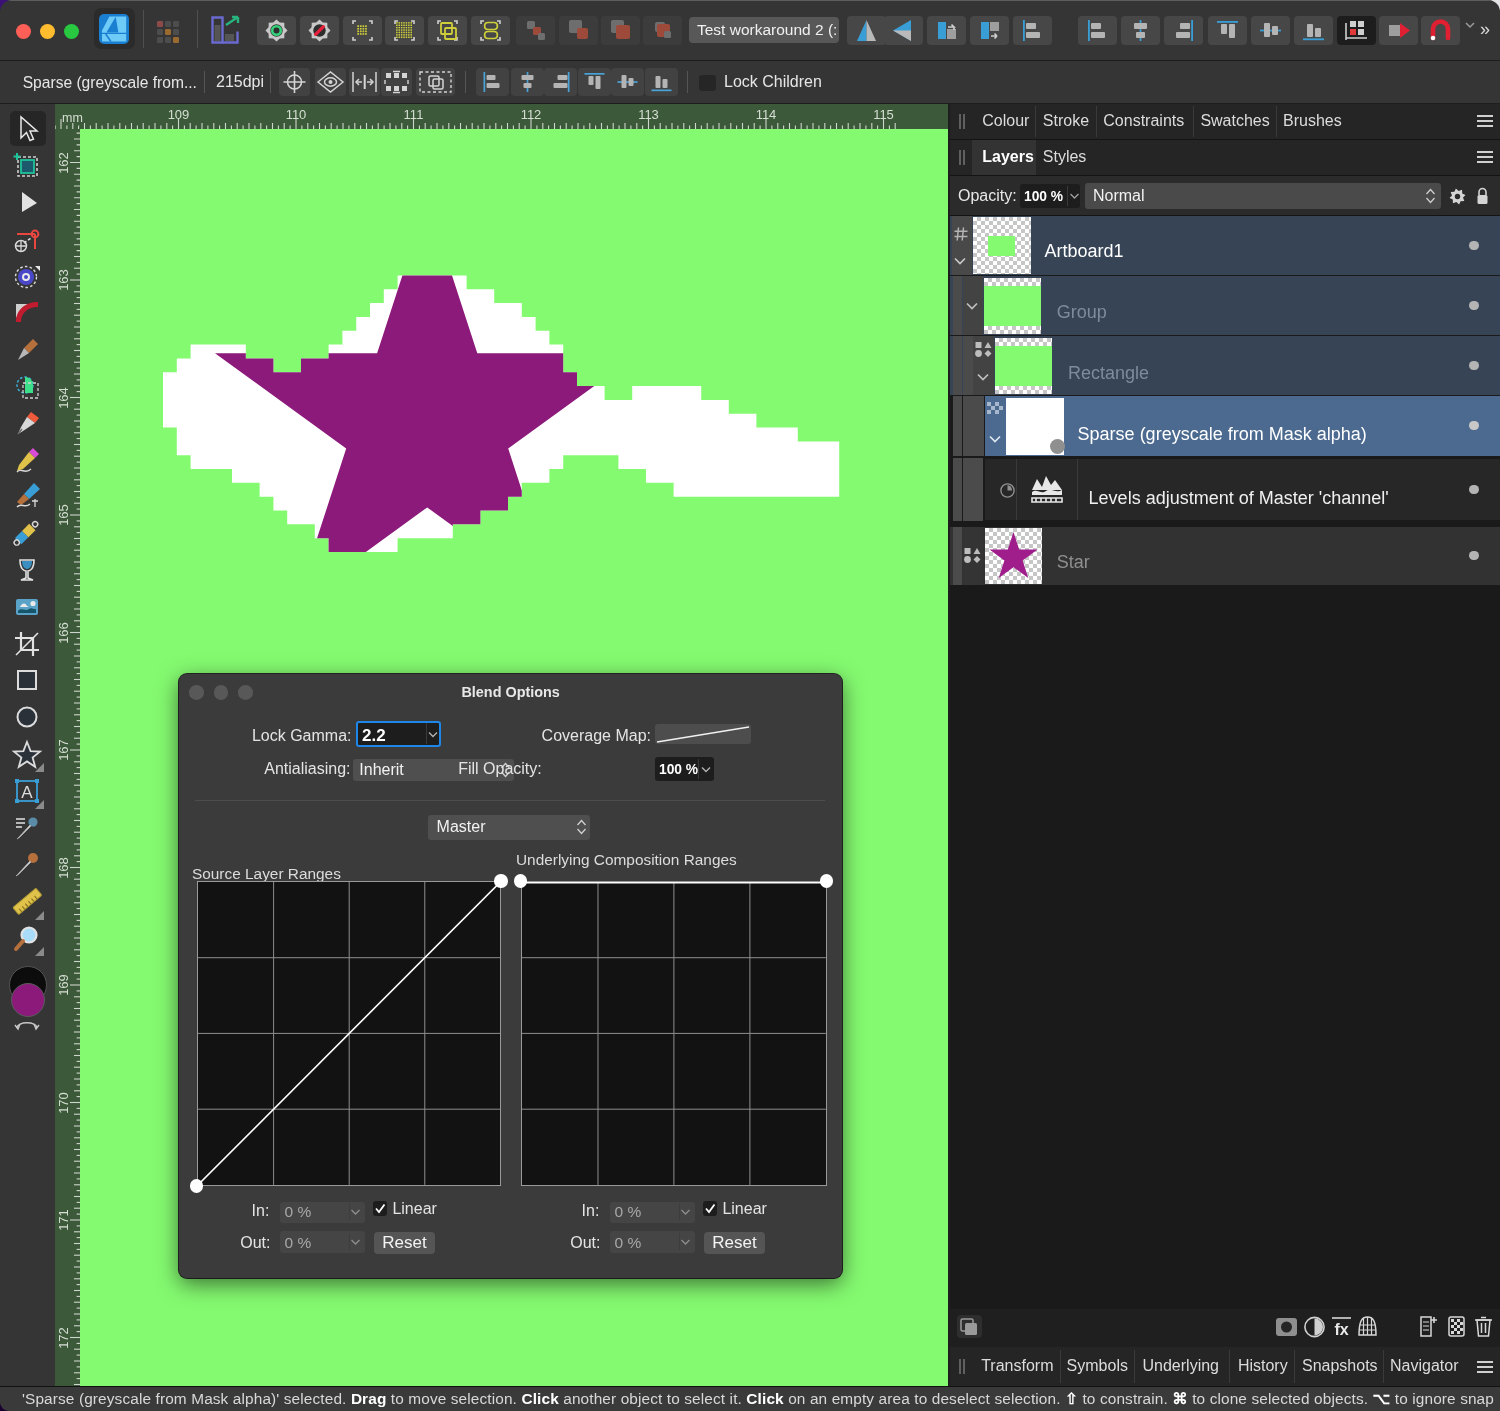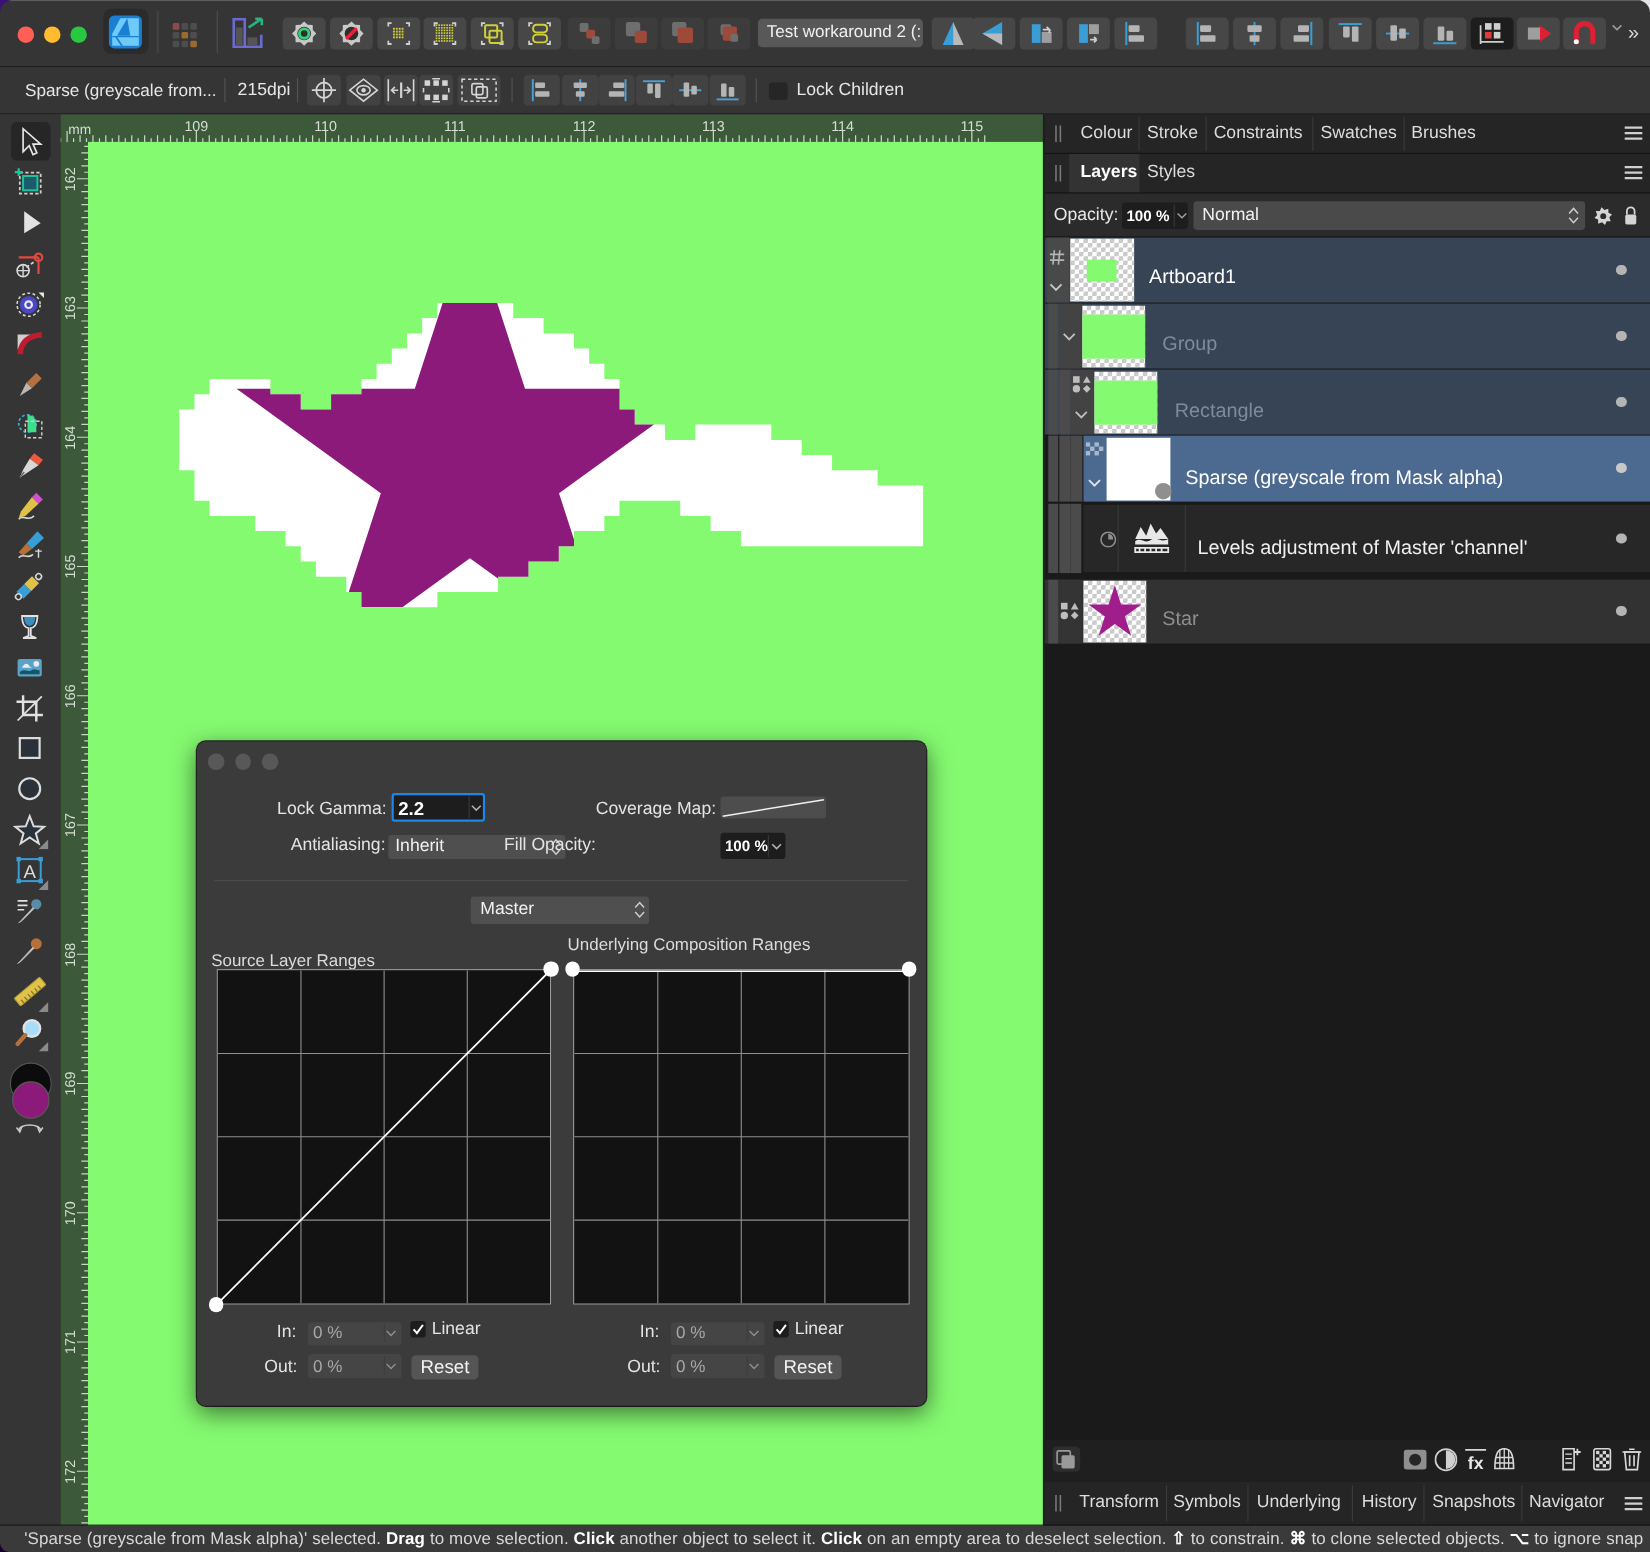--- a/index.html
+++ b/index.html
@@ -1005,20 +1005,21 @@
           </clipPath>
         </defs>
         <path d="M163.0,372.2 L176.8,372.2 L176.8,358.4 L190.6,358.4 L190.6,344.5 L204.4,344.5 L218.2,344.5 L232.0,344.5 L245.8,344.5 L245.8,358.4 L259.6,358.4 L273.4,358.4 L273.4,372.2 L287.2,372.2 L301.0,372.2 L301.0,358.4 L314.8,358.4 L328.6,358.4 L328.6,344.5 L342.4,344.5 L342.4,330.7 L356.2,330.7 L356.2,316.9 L370.0,316.9 L370.0,303.1 L383.8,303.1 L383.8,289.2 L397.6,289.2 L397.6,275.4 L411.4,275.4 L425.2,275.4 L439.0,275.4 L452.8,275.4 L466.6,275.4 L466.6,289.2 L480.4,289.2 L494.2,289.2 L494.2,303.1 L508.0,303.1 L521.8,303.1 L521.8,316.9 L535.6,316.9 L535.6,330.7 L549.4,330.7 L549.4,344.5 L563.2,344.5 L563.2,372.2 L577.0,372.2 L577.0,386.0 L590.8,386.0 L604.6,386.0 L604.6,399.9 L618.4,399.9 L632.2,399.9 L632.2,386.0 L646.0,386.0 L659.8,386.0 L673.6,386.0 L687.4,386.0 L701.2,386.0 L701.2,399.9 L715.0,399.9 L728.8,399.9 L728.8,413.7 L742.6,413.7 L756.4,413.7 L756.4,427.5 L770.2,427.5 L784.0,427.5 L797.8,427.5 L797.8,441.4 L811.6,441.4 L825.4,441.4 L839.2,441.4 L839.2,496.7 L825.4,496.7 L811.6,496.7 L797.8,496.7 L784.0,496.7 L770.2,496.7 L756.4,496.7 L742.6,496.7 L728.8,496.7 L715.0,496.7 L701.2,496.7 L687.4,496.7 L673.6,496.7 L673.6,482.8 L659.8,482.8 L646.0,482.8 L646.0,469.0 L632.2,469.0 L618.4,469.0 L618.4,455.2 L604.6,455.2 L590.8,455.2 L577.0,455.2 L563.2,455.2 L563.2,469.0 L549.4,469.0 L549.4,482.8 L535.6,482.8 L521.8,482.8 L521.8,496.7 L508.0,496.7 L508.0,510.5 L494.2,510.5 L480.4,510.5 L480.4,524.3 L466.6,524.3 L452.8,524.3 L452.8,538.2 L439.0,538.2 L425.2,538.2 L411.4,538.2 L397.6,538.2 L397.6,552.0 L383.8,552.0 L370.0,552.0 L356.2,552.0 L342.4,552.0 L328.6,552.0 L328.6,538.2 L314.8,538.2 L314.8,524.3 L301.0,524.3 L287.2,524.3 L287.2,510.5 L273.4,510.5 L273.4,496.7 L259.6,496.7 L259.6,482.8 L245.8,482.8 L232.0,482.8 L232.0,469.0 L218.2,469.0 L204.4,469.0 L190.6,469.0 L190.6,455.2 L176.8,455.2 L176.8,427.5 L163.0,427.5 Z" fill="#ffffff"></path>
         <path d="M427.2,199.1 L477.3,353.3 L639.4,353.3 L508.2,448.5 L558.3,602.7 L427.2,507.4 L296.1,602.7 L346.2,448.5 L215.0,353.3 L377.1,353.3 Z" fill="#8c1a7b" clip-path="url(#mk)"></path>
       </svg>
     </div>
     <div class="ab" style="left:179.3px;top:674.3px;width:662.7px;height:603.6px;border-radius:8px;background:#3b3b3b;box-shadow:0 6px 22px rgba(0,0,0,0.55),0 0 0 1px #2a2a2a">
       <div class="ab" style="left:9.7px;top:10.7px;width:14.6px;height:14.6px;border-radius:50%;background:#585858"></div>
       <div class="ab" style="left:34.39999999999999px;top:10.7px;width:14.6px;height:14.6px;border-radius:50%;background:#585858"></div>
       <div class="ab" style="left:59.09999999999998px;top:10.7px;width:14.6px;height:14.6px;border-radius:50%;background:#585858"></div>
+      <div class="ab" style="left:0;top:10px;width:662.7px;text-align:center;font-size:14.4px;font-weight:bold;color:#e8e8e8">Blend Options</div>
       <div class="ab" style="left:-127.80000000000001px;top:52.700000000000045px;width:300px;text-align:right;font-size:16px;color:#e4e4e4;white-space:nowrap">Lock Gamma:</div>
       <div class="ab" style="left:177.0px;top:47.0px;width:85px;height:25.5px;border-radius:3px;background:#1d1d1d;border:2px solid #1e86e8"></div>
       <div class="ab" style="left:182.7px;top:51.700000000000045px;font-size:17px;color:#ffffff;white-space:nowrap;font-weight:bold">2.2</div>
       <div class="ab" style="left:247.0px;top:49.2px;width:1px;height:21px;background:#3a3a3a"></div>
       <div class="ab" style="left:248.2px;top:55.7px;width:12px;height:9px">
         <svg width="12" height="9">
           <path d="M2,2.5 L6,6.5 L10,2.5" stroke="#b0b0b0" stroke-width="1.4" fill="none"></path>
         </svg>
       </div>
       <div class="ab" style="left:171.7px;top:53.200000000000045px;width:300px;text-align:right;font-size:16px;color:#e4e4e4;white-space:nowrap">Coverage Map:</div>

